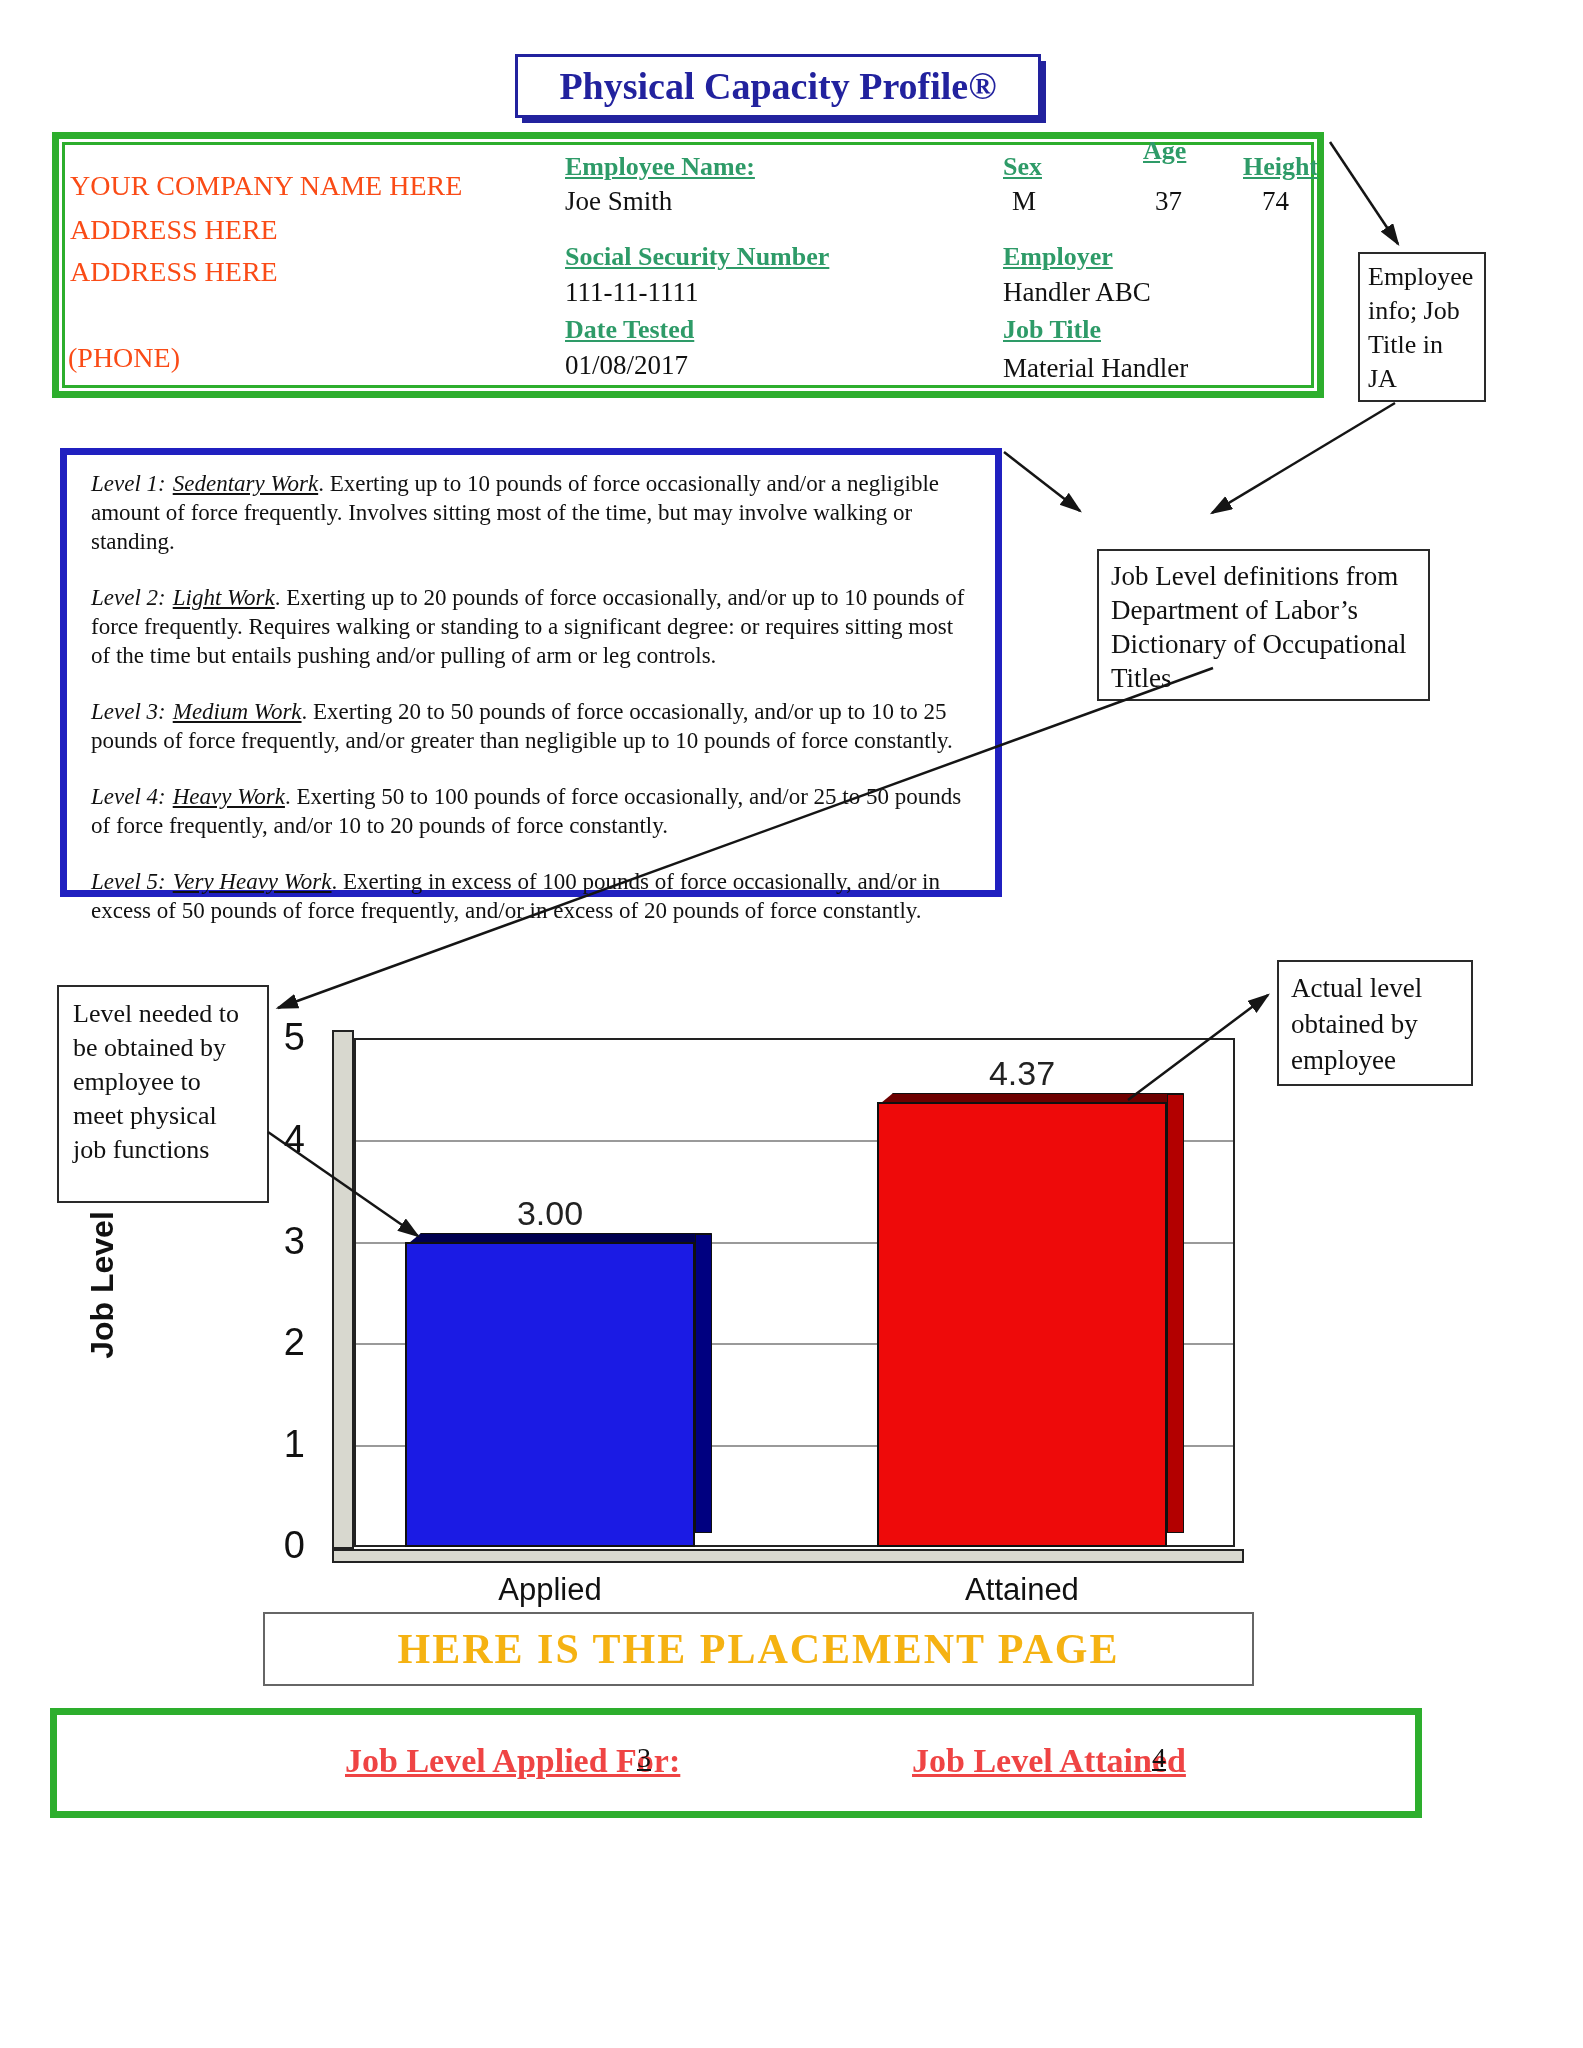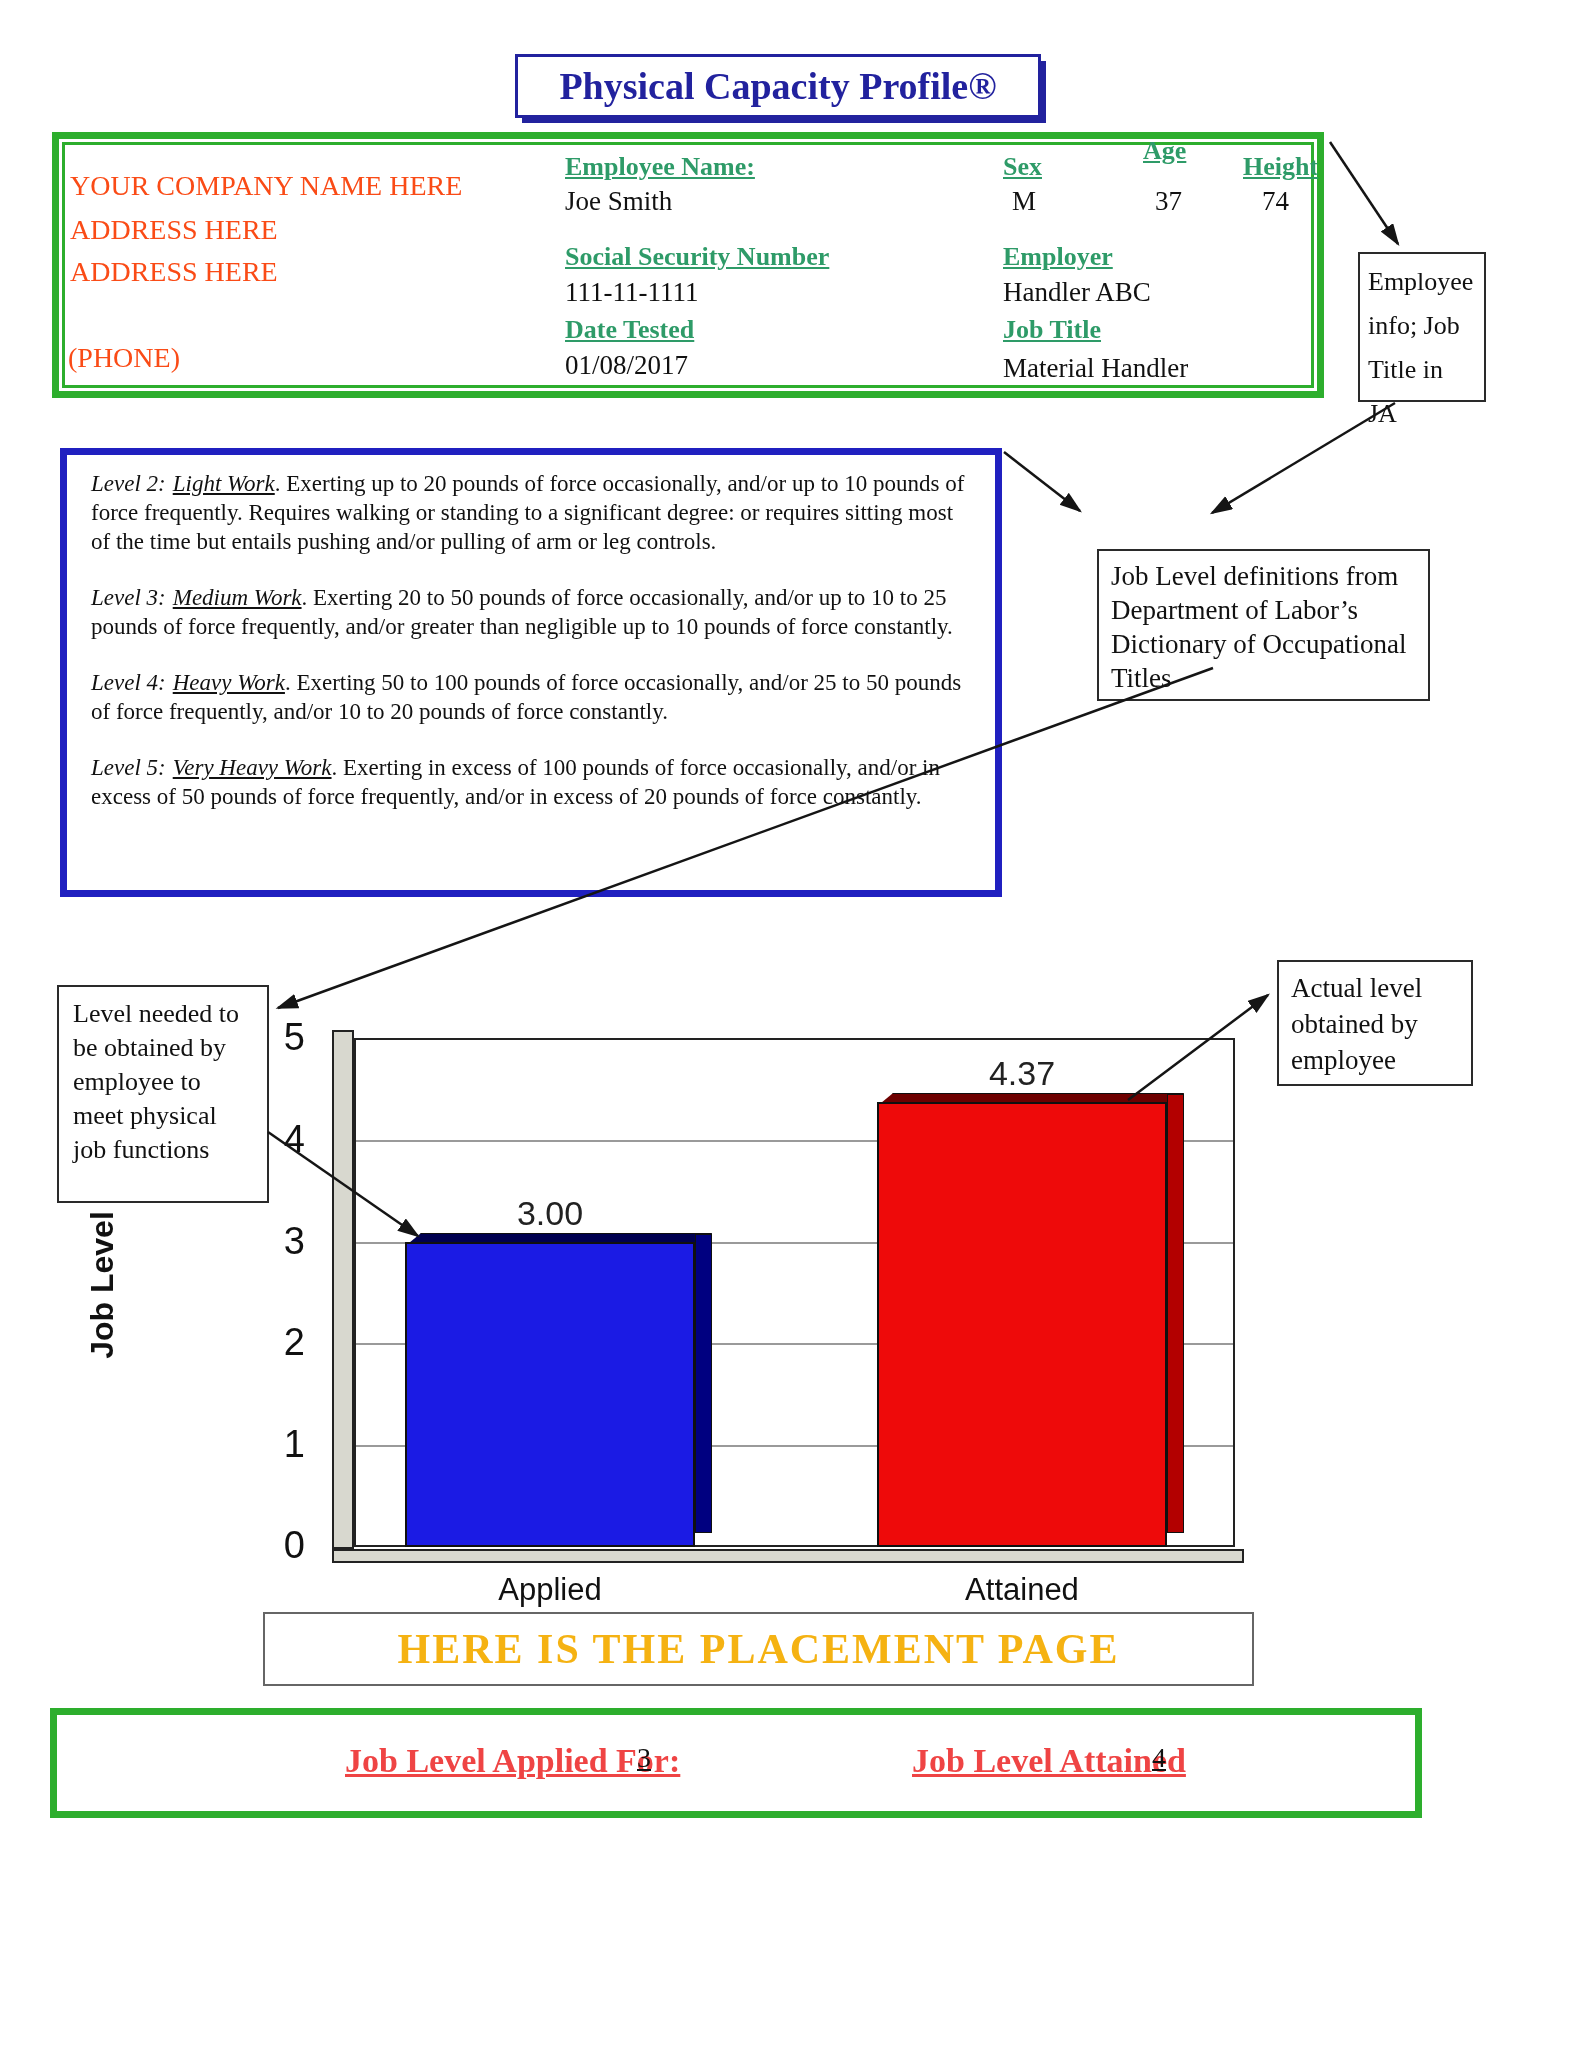--- a/index.html
+++ b/index.html
@@ -27,21 +27,21 @@
     border:7px solid #2020c0;box-sizing:border-box;padding:14px 24px 0 24px;}
   .def{margin:0 0 27px 0;font-size:23px;line-height:29px;color:#111;}
   .def-prefix{font-style:italic;}
   .def-term{font-style:italic;text-decoration:underline;margin-left:7px;}
   .def-rest{font-style:normal;}
 
   
   .callout{position:absolute;border:2px solid #2a2a2a;background:#fff;
     color:#111;box-sizing:border-box;}
   .co-empinfo{left:1358px;top:252px;width:128px;height:150px;
-    padding:6px 8px;font-size:26px;line-height:44px;}
+    padding:6px 8px;font-size:26px;line-height:34px;}
   .co-jld{left:1097px;top:518px;width:333px;height:152px;
     padding:8px 12px;font-size:27px;line-height:34px;margin-top:31px;}
   .co-needed{left:57px;top:985px;width:212px;height:218px;
     padding:10px 14px;font-size:26px;line-height:34px;}
   .co-actual{left:1277px;top:960px;width:196px;height:126px;
     padding:8px 12px;font-size:27px;line-height:36px;}
   .ylabel{position:absolute;left:102px;top:1285px;
     transform:translate(-50%,-50%) rotate(-90deg);
     font-family:"Liberation Sans",sans-serif;font-size:32px;font-weight:600;color:#111;
     white-space:nowrap;}
@@ -108,20 +108,23 @@
   <div class="val" style="left:1155px;top:186px">37</div>
   <div class="lbl" style="left:1243px;top:152px">Height</div>
   <div class="val" style="left:1262px;top:186px">74</div>
   <div class="lbl" style="left:1003px;top:242px">Employer</div>
   <div class="val" style="left:1003px;top:277px">Handler ABC</div>
   <div class="lbl" style="left:1003px;top:315px">Job Title</div>
   <div class="val" style="left:1003px;top:353px">Material Handler</div>
 
   <div class="blue-box">
     <p class="def">
+      <span class="def-prefix">Level 1:</span><span class="def-term">Sedentary Work</span><span class="def-rest">. Exerting up to 10 pounds of force occasionally and/or a negligible amount of force frequently. Involves sitting most of the time, but may involve walking or standing.</span>
+    </p>
+    <p class="def">
       <span class="def-prefix">Level 2:</span><span class="def-term">Light Work</span><span class="def-rest">. Exerting up to 20 pounds of force occasionally, and/or up to 10 pounds of force frequently. Requires walking or standing to a significant degree: or requires sitting most of the time but entails pushing and/or pulling of arm or leg controls.</span>
     </p>
     <p class="def">
       <span class="def-prefix">Level 3:</span><span class="def-term">Medium Work</span><span class="def-rest">. Exerting 20 to 50 pounds of force occasionally, and/or up to 10 to 25 pounds of force frequently, and/or greater than negligible up to 10 pounds of force constantly.</span>
     </p>
     <p class="def">
       <span class="def-prefix">Level 4:</span><span class="def-term">Heavy Work</span><span class="def-rest">. Exerting 50 to 100 pounds of force occasionally, and/or 25 to 50 pounds of force frequently, and/or 10 to 20 pounds of force constantly.</span>
     </p>
     <p class="def">
       <span class="def-prefix">Level 5:</span><span class="def-term">Very Heavy Work</span><span class="def-rest">. Exerting in excess of 100 pounds of force occasionally, and/or in excess of 50 pounds of force frequently, and/or in excess of 20 pounds of force constantly.</span>

